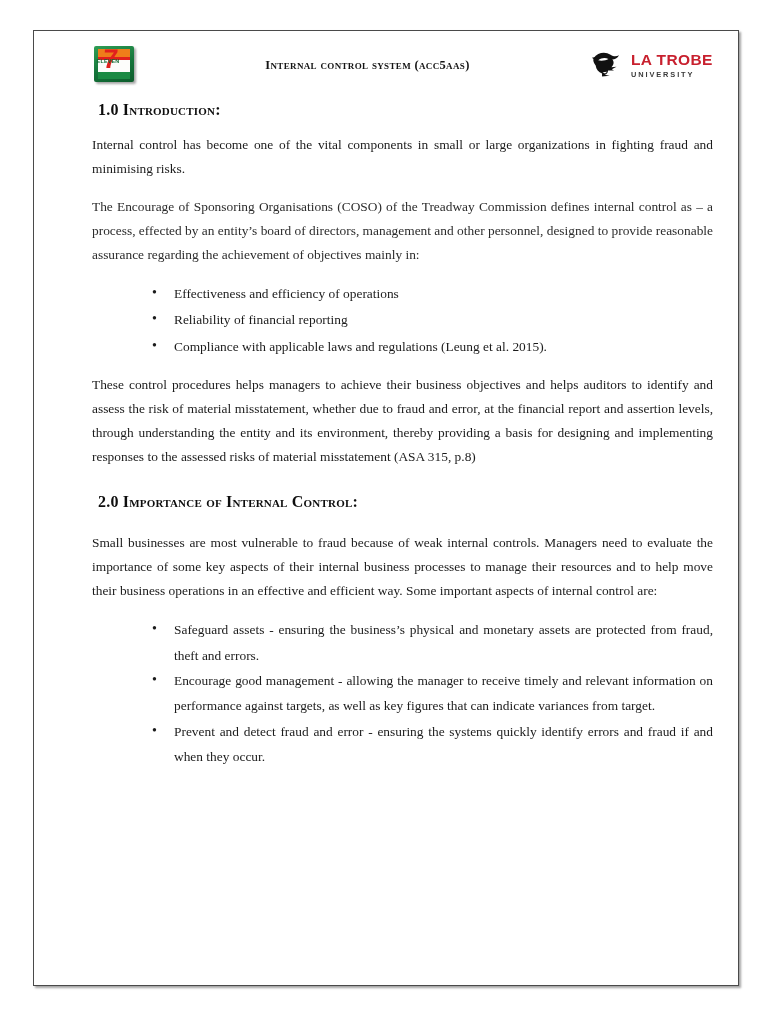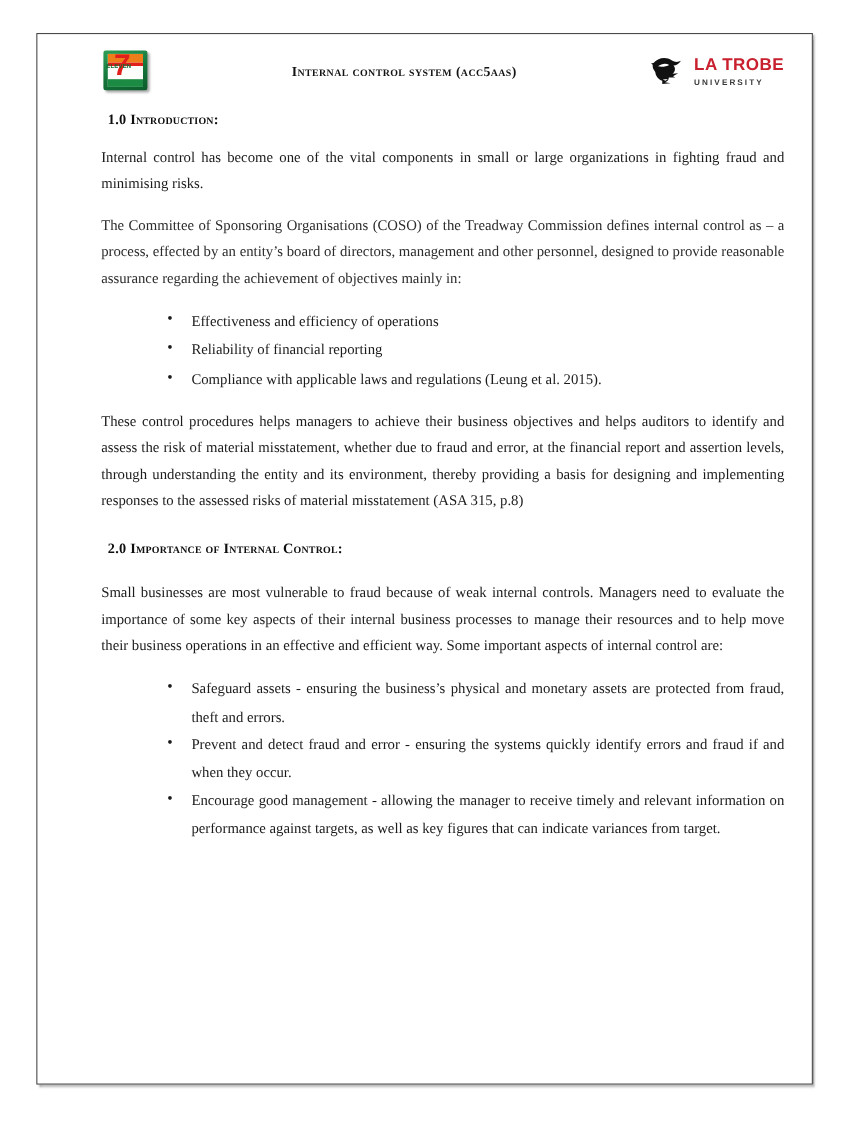--- a/index.html
+++ b/index.html
@@ -135,21 +135,21 @@
     font-size: 7.4px;
     letter-spacing: 1.9px;
     color: #3a3a3a;
     margin-top: 3px;
   }
 
   
   h2.sec-heading {
     font-family: "Liberation Serif", "DejaVu Serif", serif;
     font-weight: bold;
-    font-size: 13px;
+    font-size: 16px;
     font-variant: small-caps;
     letter-spacing: 0.2px;
     color: #0e0e0e;
     margin: 10px 0 14px 6px;
   }
   h2.sec-heading.second { margin-top: 24px; margin-bottom: 20px; }
   h2.sec-heading .num { font-variant: normal; }
 
   
   p.body-par {
@@ -225,36 +225,36 @@
         </div>
       </div>
     </div>
 
     <h2 class="sec-heading">
       <span class="num">1.0 </span><span>Introduction:</span>
     </h2>
 
     <p class="body-par">Internal control has become one of the vital components in small or large organizations in fighting fraud and minimising risks.</p>
 
-    <p class="body-par faint">The Committee of Sponsoring Organisations (COSO) of the Treadway Commission defines internal control as – a process, effected by an entity’s board of directors, management and other personnel, designed to provide reasonable assurance regarding the achievement of objectives mainly in:</p>
+    <p class="body-par faint">The Encourage of Sponsoring Organisations (COSO) of the Treadway Commission defines internal control as – a process, effected by an entity’s board of directors, management and other personnel, designed to provide reasonable assurance regarding the achievement of objectives mainly in:</p>
 
     <ul class="doc-list">
       <li>Effectiveness and efficiency of operations</li>
       <li>Reliability of financial reporting</li>
       <li>Compliance with applicable laws and regulations (Leung et al. 2015).</li>
     </ul>
 
     <p class="body-par">These control procedures helps managers to achieve their business objectives and helps auditors to identify and assess the risk of material misstatement, whether due to fraud and error, at the financial report and assertion levels, through understanding the entity and its environment, thereby providing a basis for designing and implementing responses to the assessed risks of material misstatement (ASA 315, p.8)</p>
 
     <h2 class="sec-heading second">
       <span class="num">2.0 </span><span>Importance of Internal Control:</span>
     </h2>
 
     <p class="body-par">Small businesses are most vulnerable to fraud because of weak internal controls. Managers need to evaluate the importance of some key aspects of their internal business processes to manage their resources and to help move their business operations in an effective and efficient way. Some important aspects of internal control are:</p>
 
     <ul class="doc-list tight">
       <li class="soft">Safeguard assets - ensuring the business’s physical and monetary assets are protected from fraud, theft and errors.</li>
+      <li>Encourage good management - allowing the manager to receive timely and relevant information on performance against targets, as well as key figures that can indicate variances from target.</li>
       <li>Prevent and detect fraud and error - ensuring the systems quickly identify errors and fraud if and when they occur.</li>
-      <li>Encourage good management - allowing the manager to receive timely and relevant information on performance against targets, as well as key figures that can indicate variances from target.</li>
     </ul>
 
   </div>
 </div>
 
 </body></html>

